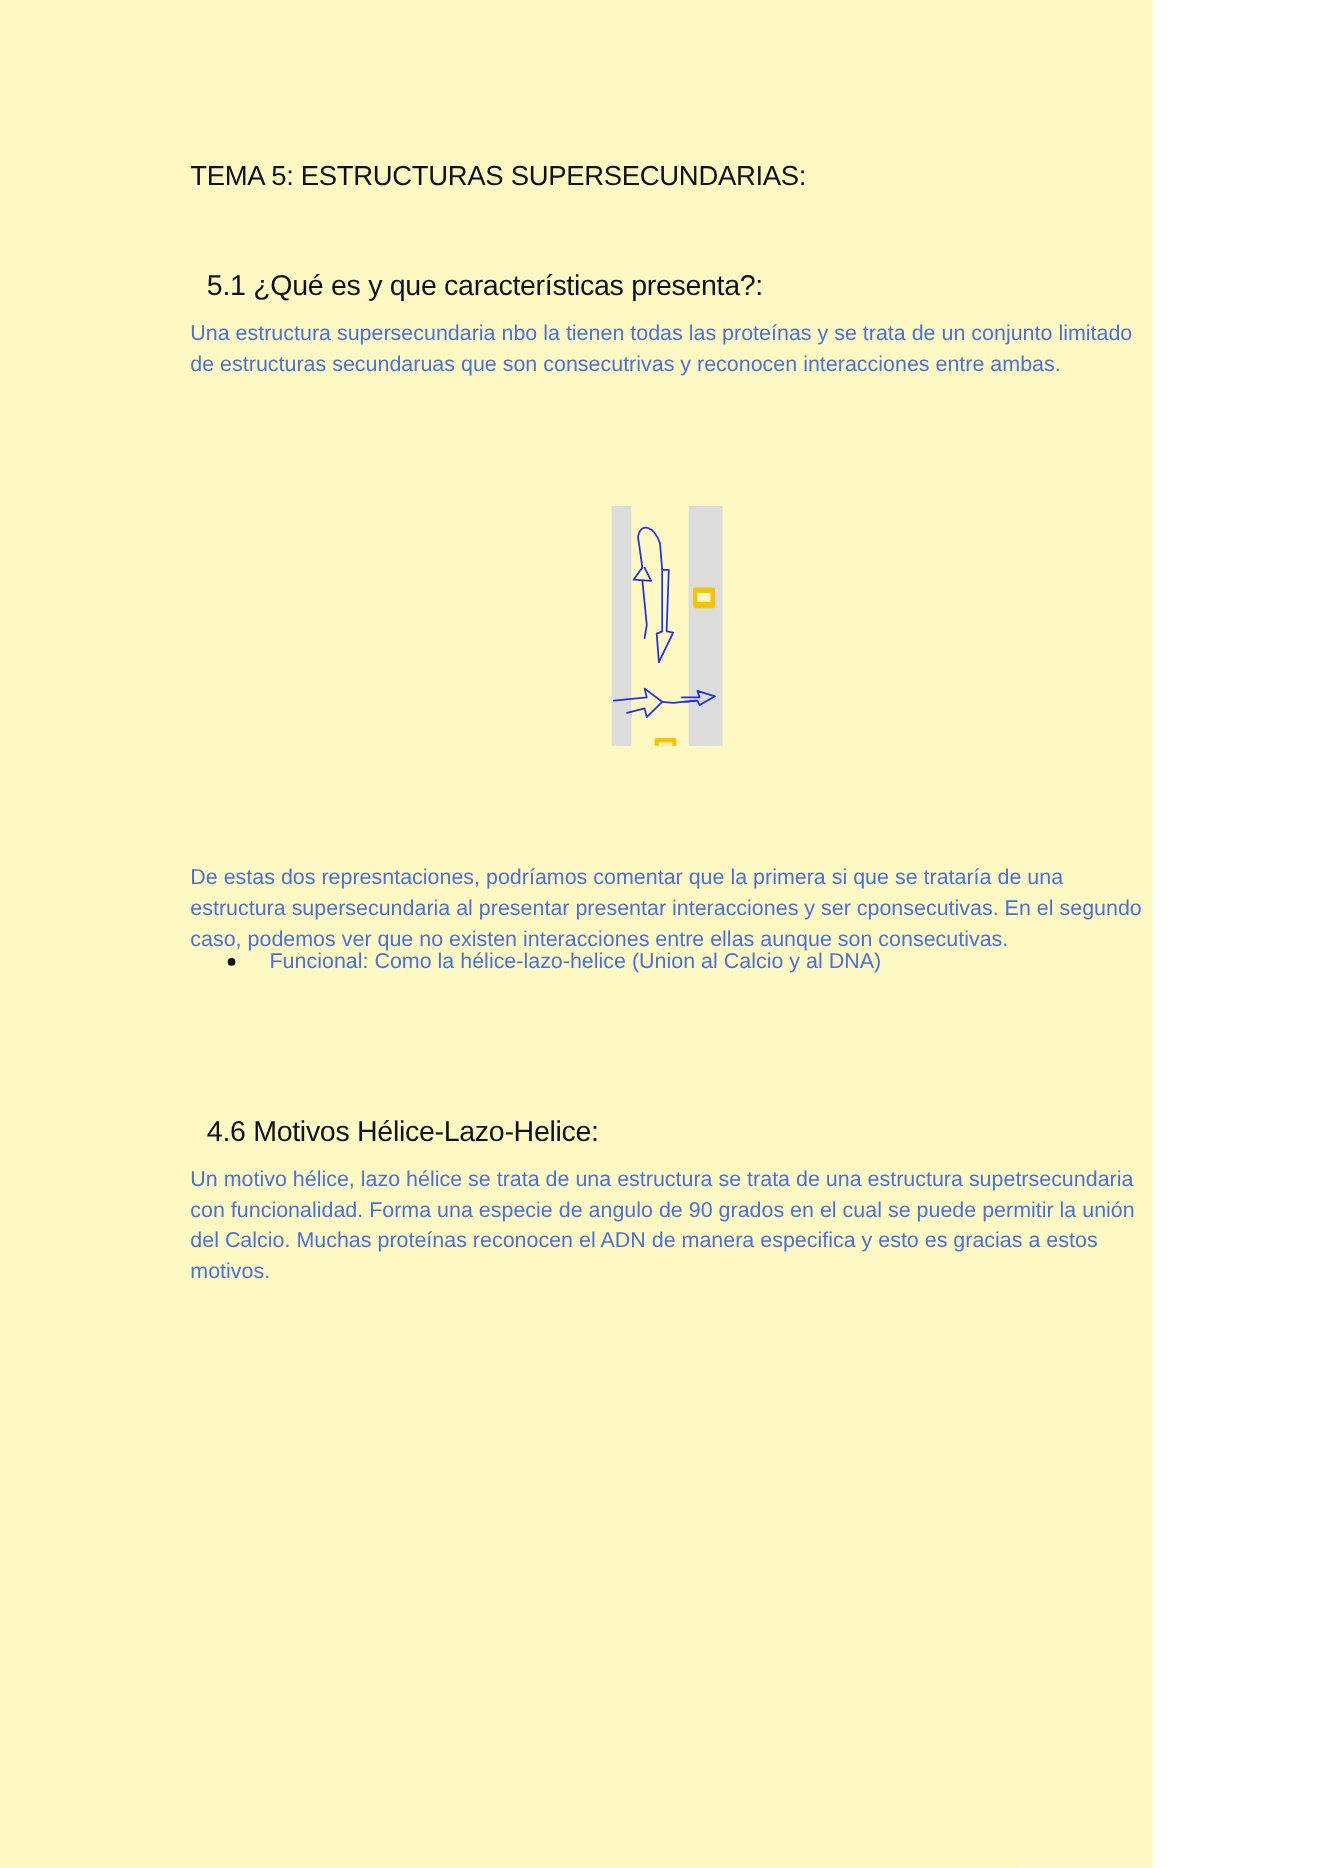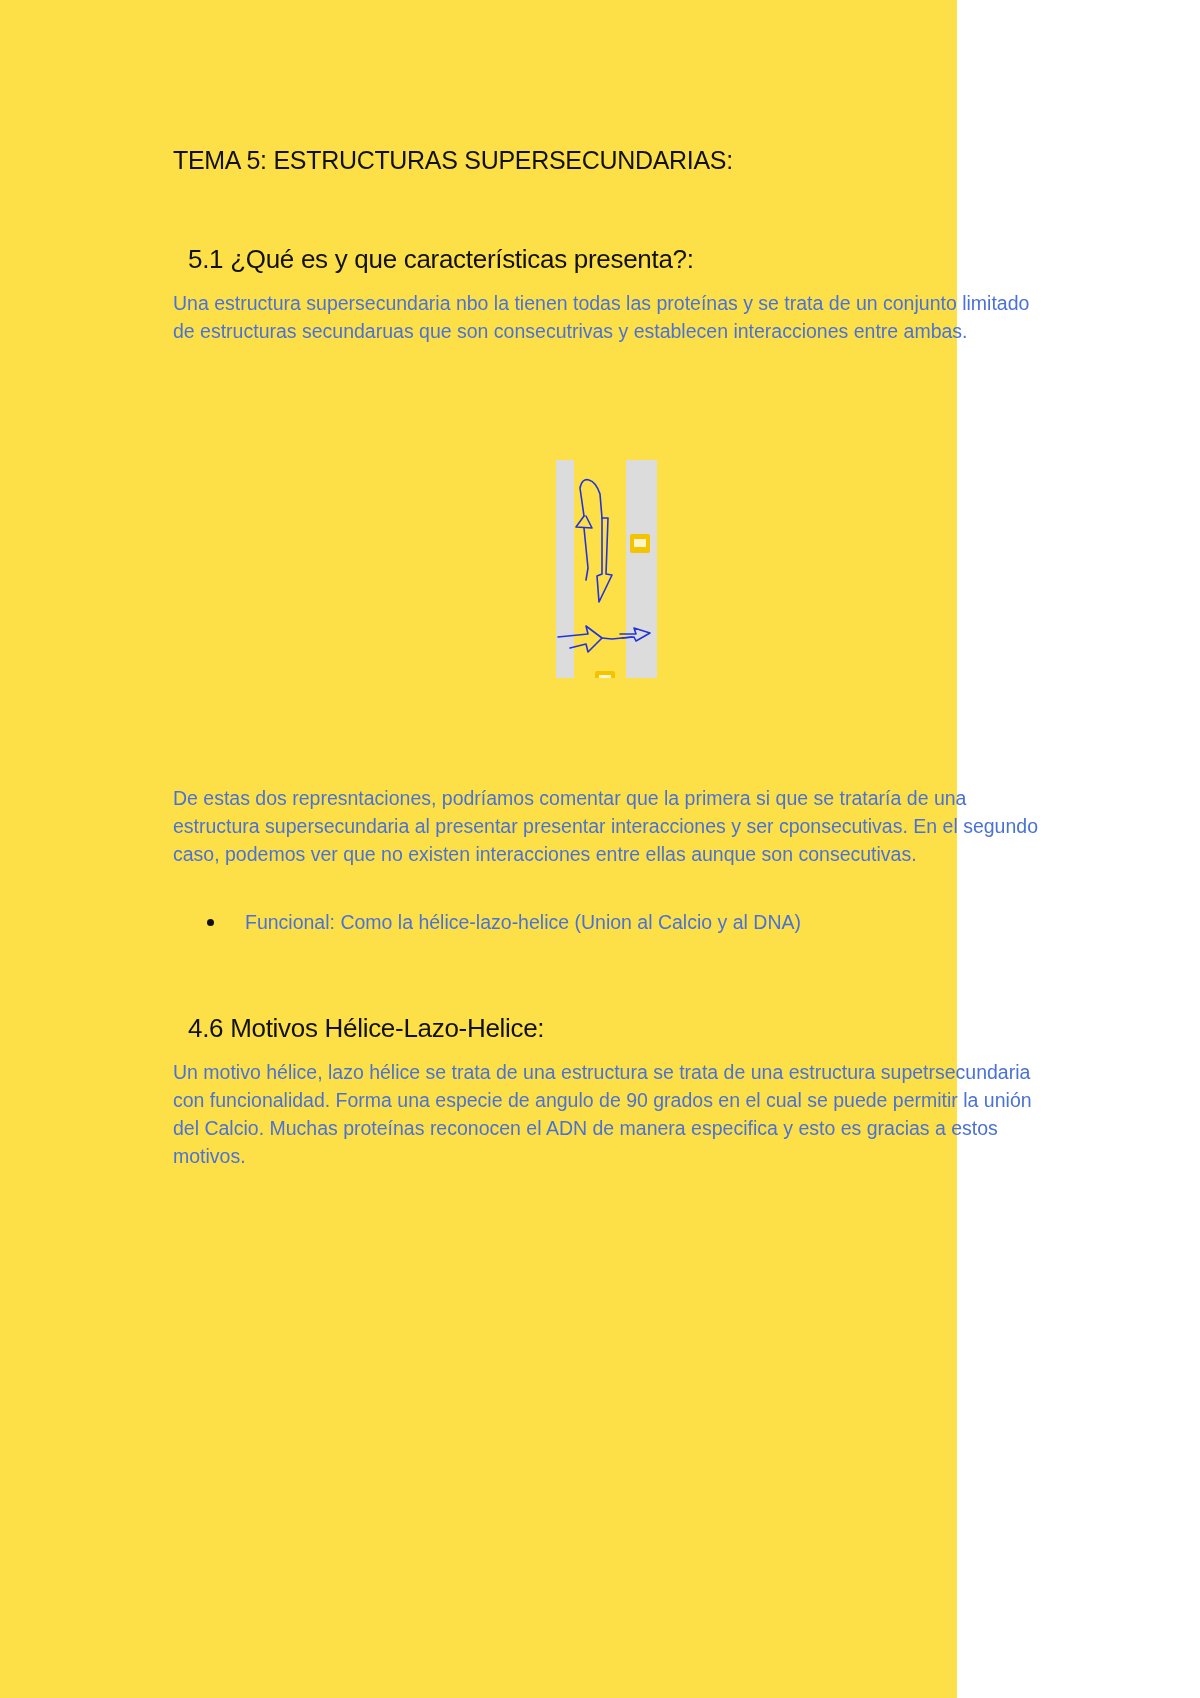--- a/index.html
+++ b/index.html
@@ -1,38 +1,38 @@
 <!DOCTYPE html>
 <html><head>
 <meta charset="utf-8">
 <style>
   html, body { margin: 0; padding: 0; background: #ffffff; }
   body { width: 1200px; height: 1698px; position: relative; overflow: hidden; font-family: "Liberation Sans", sans-serif; }
-  .page { position: absolute; left: 0; top: 0; width: 957px; height: 1698px; background: #fde047; }
+  .page { position: absolute; left: 0; top: 0; width: 1048px; height: 1698px; background: #fef9c3; }
   .title { position: absolute; left: 173px; top: 146px; font-size: 25px; color: #111; letter-spacing: -0.3px; }
   .h2 { position: absolute; left: 188px; font-size: 26px; color: #111; letter-spacing: -0.3px; }
   .para { position: absolute; left: 173px; width: 870px; font-size: 19.5px; line-height: 28px; color: #4a72d6; }
   .para p { margin: 0; }
-  .bullets { position: absolute; left: 173px; top: 908px; width: 870px; margin: 0; padding: 0; list-style: none; font-size: 19.5px; line-height: 28px; color: #4a72d6; }
+  .bullets { position: absolute; left: 173px; top: 860px; width: 870px; margin: 0; padding: 0; list-style: none; font-size: 19.5px; line-height: 28px; color: #4a72d6; }
   .bullets li { position: relative; padding-left: 72px; }
   .bullets li .dot { position: absolute; left: 34px; top: 11px; width: 7px; height: 7px; border-radius: 50%; background: #111; }
   .figure { position: absolute; left: 556px; top: 460px; width: 104px; height: 218px; }
   .bar { position: absolute; top: 0; height: 218px; background: #dcdcdc; }
 </style>
 </head>
 <body>
 
 <div class="page">
 
   <div class="title">TEMA 5: ESTRUCTURAS SUPERSECUNDARIAS:</div>
 
   <div class="h2" style="top:244px;">5.1 ¿Qué es y que características presenta?:</div>
 
   <div class="para" style="top:289px;">
-    <p>Una estructura supersecundaria nbo la tienen todas las proteínas y se trata de un conjunto limitado de estructuras secundaruas que son consecutrivas y establecen interacciones entre ambas.</p>
+    <p>Una estructura supersecundaria nbo la tienen todas las proteínas y se trata de un conjunto limitado de estructuras secundaruas que son consecutrivas y reconocen interacciones entre ambas.</p>
   </div>
 
   <div class="figure">
     <div class="bar" style="left:0; width:18px;"></div>
     <div class="bar" style="left:70px; width:31px;"></div>
     <svg width="104" height="218" style="position:absolute;left:0;top:0;">
       <g fill="none" stroke="#2233dd" stroke-width="1.6" stroke-linejoin="round" stroke-linecap="round">
 
         <path d="M28 56 L24 28 Q26 18 33 20 Q40 22 44 34 L46 58"></path>
         <path d="M28 56 L20 67 L36 68 L30 56"></path>

